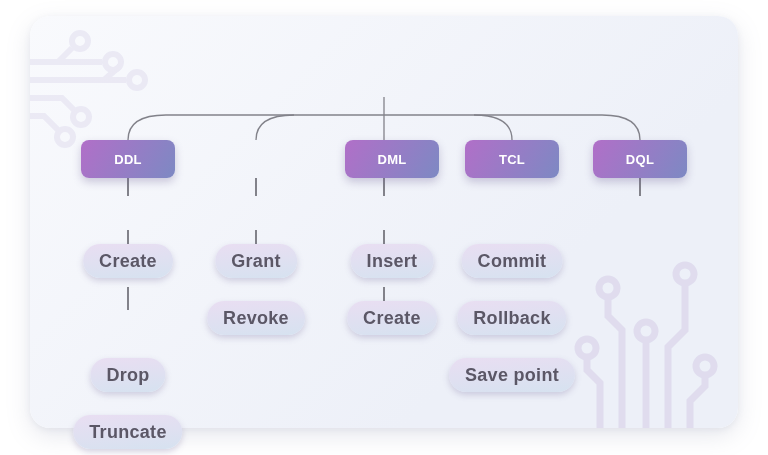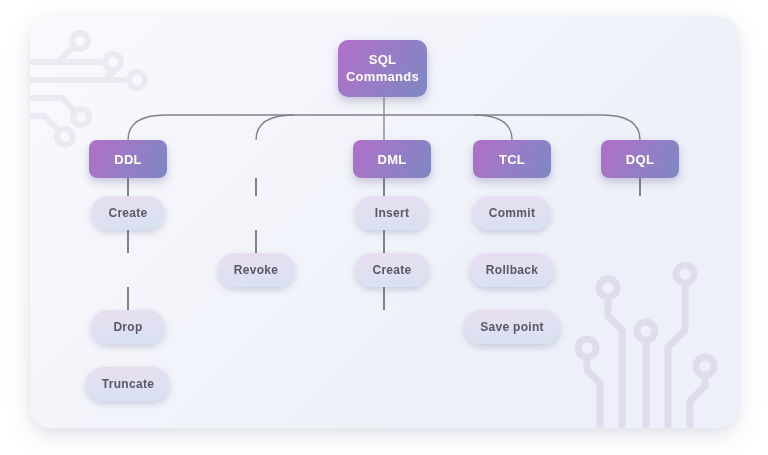--- a/index.html
+++ b/index.html
@@ -31,32 +31,33 @@
     position:absolute;display:flex;align-items:center;justify-content:center;
     text-align:center;font-weight:bold;letter-spacing:.3px;white-space:nowrap;
   }
   .root{
     left:338px;top:40px;width:89px;height:57px;border-radius:10px;
     background:linear-gradient(120deg,var(--header-gradient-start),var(--header-gradient-end));
     color:var(--header-text);font-size:13px;line-height:1.3;white-space:normal;
     box-shadow:0 4px 9px rgba(109,97,150,.35);
   }
   .header{
-    top:140px;width:78px;height:38px;border-radius:8px;
+    top:140px;width:94px;height:38px;border-radius:8px;
     background:linear-gradient(120deg,var(--header-gradient-start),var(--header-gradient-end));
     color:var(--header-text);font-size:13px;
     box-shadow:0 4px 8px rgba(109,97,150,.32);
     transform:translateX(-50%);
   }
   .pill{
     height:34px;min-width:74px;padding:0 16px;border-radius:17px;
     background:linear-gradient(175deg,var(--pill-gradient-start),var(--pill-gradient-end));
-    color:var(--pill-text);font-size:12px;
+    color:var(--pill-text);font-size:18px;
     box-shadow:0 3px 6px rgba(109,97,150,.26);
     transform:translateX(-50%);
+    margin-top:48px;
   }
   .c1{left:128px}.c2{left:256px}.c3{left:392px}.c4{left:512px}.c5{left:640px}
   .r0{top:196px}.r1{top:253px}.r2{top:310px}.r3{top:367px}
   .vline{position:absolute;width:1.5px;background:var(--connector)}
   .lh{top:178px;height:18px}
   .lg1{top:230px;height:23px}
   .lg2{top:287px;height:23px}
   .x1{left:127.25px}.x2{left:255.25px}.x3{left:383.25px}.x5{left:639.25px}
 </style>
 </head>
@@ -104,31 +105,31 @@
   <div class="vline x1 lh"></div>
   <div class="vline x1 lg1"></div>
   <div class="vline x1 lg2"></div>
   <div class="vline x2 lh"></div>
   <div class="vline x2 lg1"></div>
   <div class="vline x3 lh"></div>
   <div class="vline x3 lg1"></div>
   <div class="vline x3 lg2"></div>
   <div class="vline x5 lh"></div>
 
-  <div class="node root">SQL Commands</div>
 
   <div class="node header c1">DDL</div>
   <div class="node header c3">DML</div>
   <div class="node header c4">TCL</div>
   <div class="node header c5">DQL</div>
 
   <div class="node pill c1 r0">Create</div>
   <div class="node pill c1 r2">Drop</div>
   <div class="node pill c1 r3">Truncate</div>
 
+  <div class="node pill c2 r0">Grant</div>
   <div class="node pill c3 r0">Insert</div>
 
   <div class="node pill c2 r1">Revoke</div>
   <div class="node pill c3 r1">Create</div>
 
   <div class="node pill c4 r0">Commit</div>
   <div class="node pill c4 r1">Rollback</div>
   <div class="node pill c4 r2">Save point</div>
 
 

